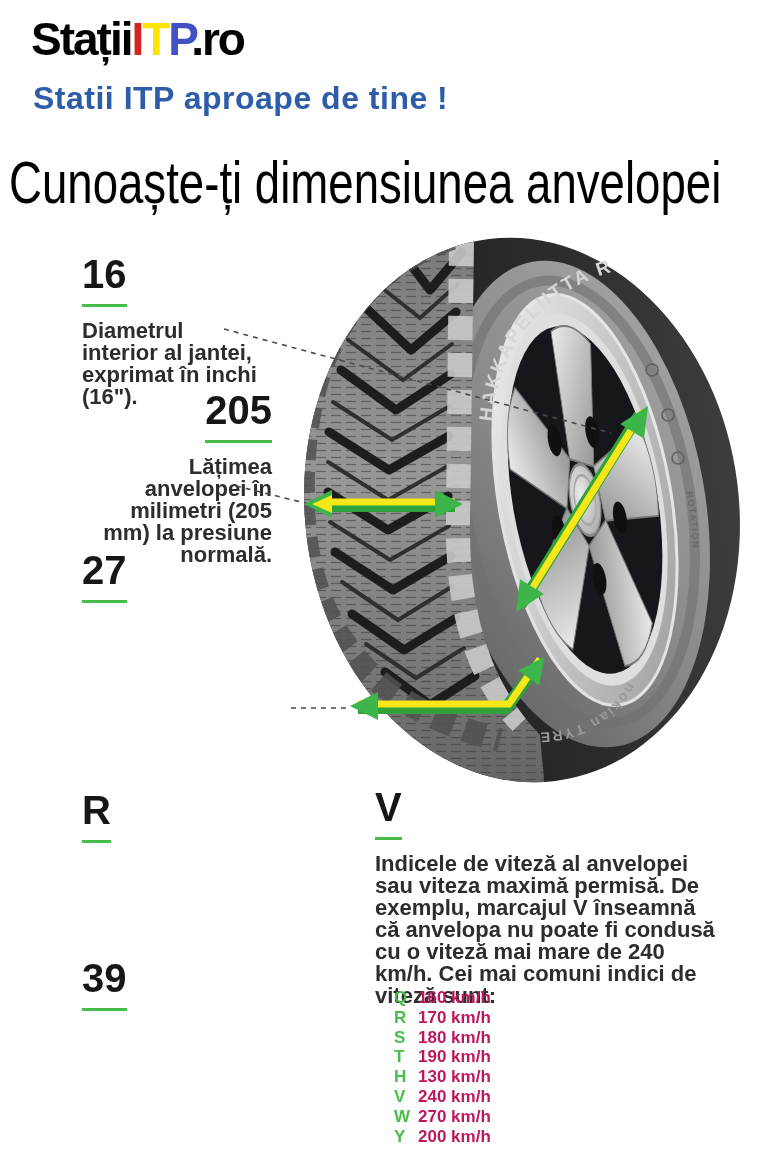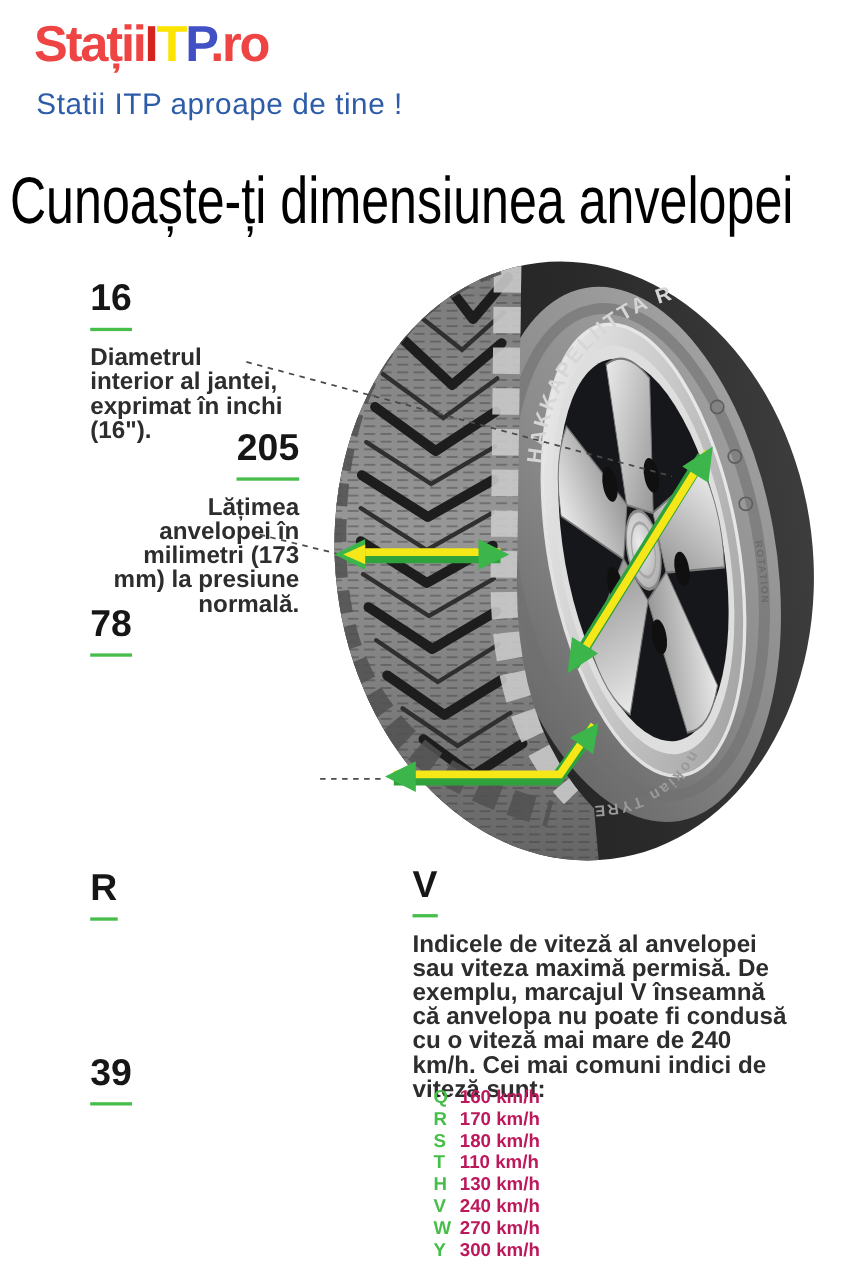--- a/index.html
+++ b/index.html
@@ -3,31 +3,31 @@
 <meta charset="utf-8">
 <style>
   html,body{margin:0;padding:0;}
   body{
     width:767px;height:1159px;background:#ffffff;position:relative;overflow:hidden;
     font-family:"Liberation Sans", sans-serif;
   }
   .abs{position:absolute;}
   
   .logo{left:31px;top:12px;font-size:46px;font-weight:700;letter-spacing:-2px;white-space:nowrap;}
-  .logo .seg0,.logo .seg4{color:#ef4444;}
+  .logo .seg0,.logo .seg4{color:#000000;}
   .logo .seg1{color:#d5231e;}
   .logo .seg2{color:#fde300;}
   .logo .seg3{color:#4150c4;}
-  .tagline{left:33px;top:80px;font-size:27px;font-weight:400;color:#2d5ca8;letter-spacing:.5px;white-space:nowrap;}
+  .tagline{left:33px;top:80px;font-size:32px;font-weight:700;color:#2d5ca8;letter-spacing:.5px;white-space:nowrap;}
   
   .title{left:9px;top:148px;margin:0;font-size:60px;font-weight:400;color:#000;
          white-space:nowrap;transform:scaleX(.76);transform-origin:left top;letter-spacing:0;}
   
   .sec{color:#2d2d2d;}
-  .sec h2{margin:0;font-size:34px;font-weight:700;color:#161616;line-height:1;}
+  .sec h2{margin:0;font-size:40px;font-weight:700;color:#161616;line-height:1;}
   .sec h2 .hd{display:inline-block;border-bottom:3px solid #47bd4a;padding-bottom:10px;}
   .sec p{margin:13px 0 0;font-size:22px;font-weight:700;line-height:22px;color:#2d2d2d;}
   .sec-16 {left:82px;top:254px;width:176px;}
   .sec-205{left:82px;top:390px;width:190px;text-align:right;}
   .sec-55 {left:82px;top:550px;width:250px;}
   .sec-R  {left:82px;top:790px;width:256px;}
   .sec-94 {left:82px;top:958px;width:238px;}
   .sec-V  {left:375px;top:787px;width:342px;}
   
   .speed-list{left:394px;top:988px;}
@@ -47,25 +47,25 @@
 
 <h1 class="abs title">Cunoaște-ți dimensiunea anvelopei</h1>
 
 <section class="abs sec sec-16">
   <h2><span class="hd">16</span></h2>
   <p>Diametrul interior al jantei, exprimat în inchi (16").</p>
 </section>
 
 <section class="abs sec sec-205">
   <h2><span class="hd">205</span></h2>
-  <p>Lățimea anvelopei în milimetri (173 mm) la presiune normală.</p>
+  <p>Lățimea anvelopei în milimetri (205 mm) la presiune normală.</p>
 </section>
 
 <section class="abs sec sec-55">
-  <h2><span class="hd">78</span></h2>
+  <h2><span class="hd">27</span></h2>
 </section>
 
 <section class="abs sec sec-R">
   <h2><span class="hd">R</span></h2>
 </section>
 
 <section class="abs sec sec-94">
   <h2><span class="hd">39</span></h2>
 </section>
 
@@ -82,37 +82,37 @@
   <div class="speed-row">
       <span class="sl">R</span>
       <span class="sv">170 km/h</span>
     </div>
   <div class="speed-row">
       <span class="sl">S</span>
       <span class="sv">180 km/h</span>
     </div>
   <div class="speed-row">
       <span class="sl">T</span>
-      <span class="sv">110 km/h</span>
+      <span class="sv">190 km/h</span>
     </div>
   <div class="speed-row">
       <span class="sl">H</span>
       <span class="sv">130 km/h</span>
     </div>
   <div class="speed-row">
       <span class="sl">V</span>
       <span class="sv">240 km/h</span>
     </div>
   <div class="speed-row">
       <span class="sl">W</span>
       <span class="sv">270 km/h</span>
     </div>
   <div class="speed-row">
       <span class="sl">Y</span>
-      <span class="sv">300 km/h</span>
+      <span class="sv">200 km/h</span>
     </div>
 </div>
 
 <svg class="abs tire-svg" width="767" height="560" viewBox="0 0 767 560" xmlns="http://www.w3.org/2000/svg">
   <defs>
     <linearGradient id="tireGrad" x1="0" y1="0" x2="1" y2="0">
       <stop offset="0" stop-color="#1f1f1f"></stop>
         <stop offset=".6" stop-color="#2a2a2a"></stop>
         <stop offset="1" stop-color="#3d3d3d"></stop>
     </linearGradient>

